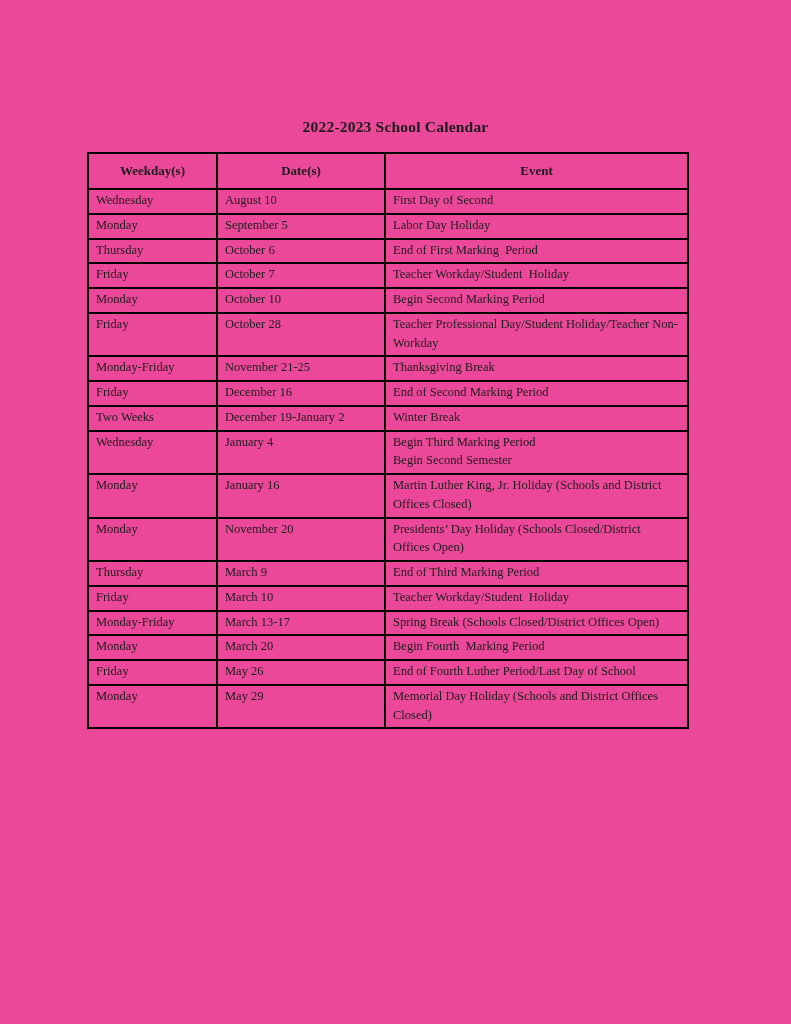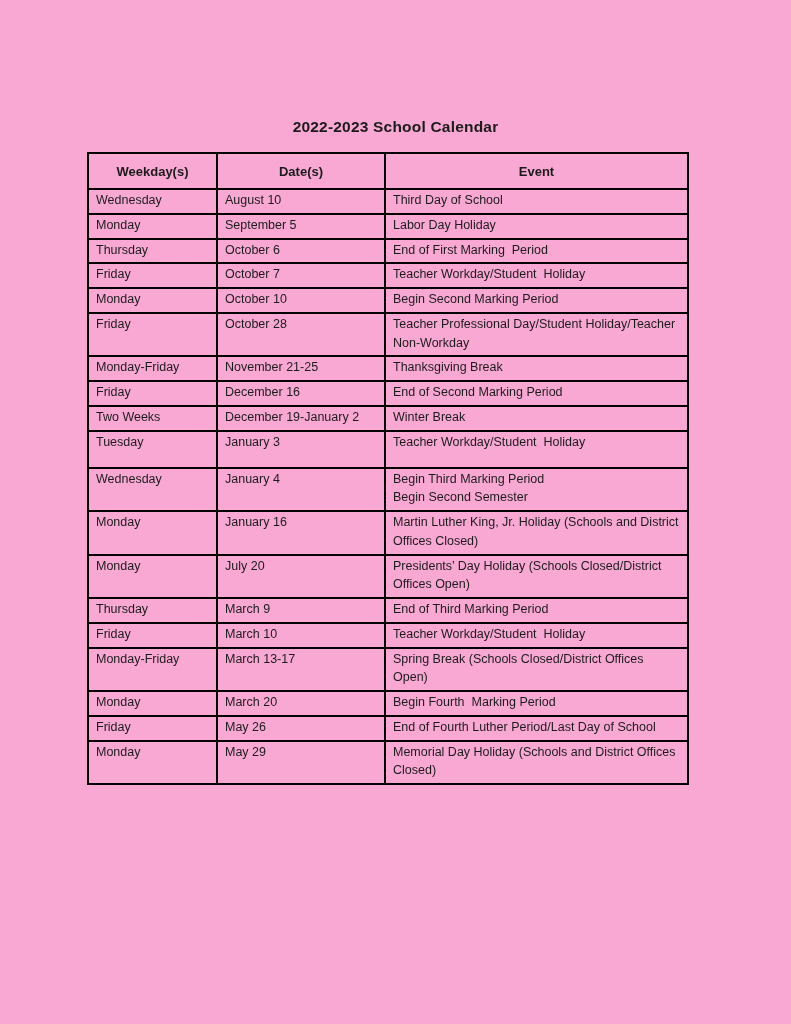--- a/index.html
+++ b/index.html
@@ -4,22 +4,22 @@
 <style>
   html, body {
     margin: 0;
     padding: 0;
     background: #ffffff;
   }
   .page {
     position: relative;
     width: 791px;
     height: 1024px;
-    background: #f9a8d4;
-    font-family: Liberation Sans, sans-serif;
+    background: #ec4899;
+    font-family: Liberation Serif, serif;
     color: #1b1b1b;
     box-sizing: border-box;
   }
   .title {
     position: absolute;
     top: 118px;
     left: 0;
     width: 791px;
     text-align: center;
     font-size: 15.5px;
@@ -80,21 +80,21 @@
       <tr>
         <th>Weekday(s)</th>
         <th>Date(s)</th>
         <th>Event</th>
       </tr>
     </thead>
     <tbody>
         <tr>
       <td>Wednesday</td>
       <td>August 10</td>
-      <td>Third Day of School</td>
+      <td>First Day of Second</td>
     </tr>
         <tr>
       <td>Monday</td>
       <td>September 5</td>
       <td>Labor Day Holiday</td>
     </tr>
         <tr>
       <td>Thursday</td>
       <td>October 6</td>
       <td>End of First Marking  Period</td>
@@ -123,38 +123,33 @@
       <td>Friday</td>
       <td>December 16</td>
       <td>End of Second Marking Period</td>
     </tr>
         <tr>
       <td>Two Weeks</td>
       <td>December 19-January 2</td>
       <td>Winter Break</td>
     </tr>
         <tr>
-      <td>Tuesday</td>
-      <td>January 3</td>
-      <td>Teacher Workday/Student  Holiday</td>
-    </tr>
-        <tr>
       <td>Wednesday</td>
       <td>January 4</td>
       <td>Begin Third Marking Period
 Begin Second Semester</td>
     </tr>
         <tr>
       <td>Monday</td>
       <td>January 16</td>
       <td>Martin Luther King, Jr. Holiday (Schools and District Offices Closed)</td>
     </tr>
         <tr>
       <td>Monday</td>
-      <td>July 20</td>
+      <td>November 20</td>
       <td>Presidents’ Day Holiday (Schools Closed/District Offices Open)</td>
     </tr>
         <tr>
       <td>Thursday</td>
       <td>March 9</td>
       <td>End of Third Marking Period</td>
     </tr>
         <tr>
       <td>Friday</td>
       <td>March 10</td>

